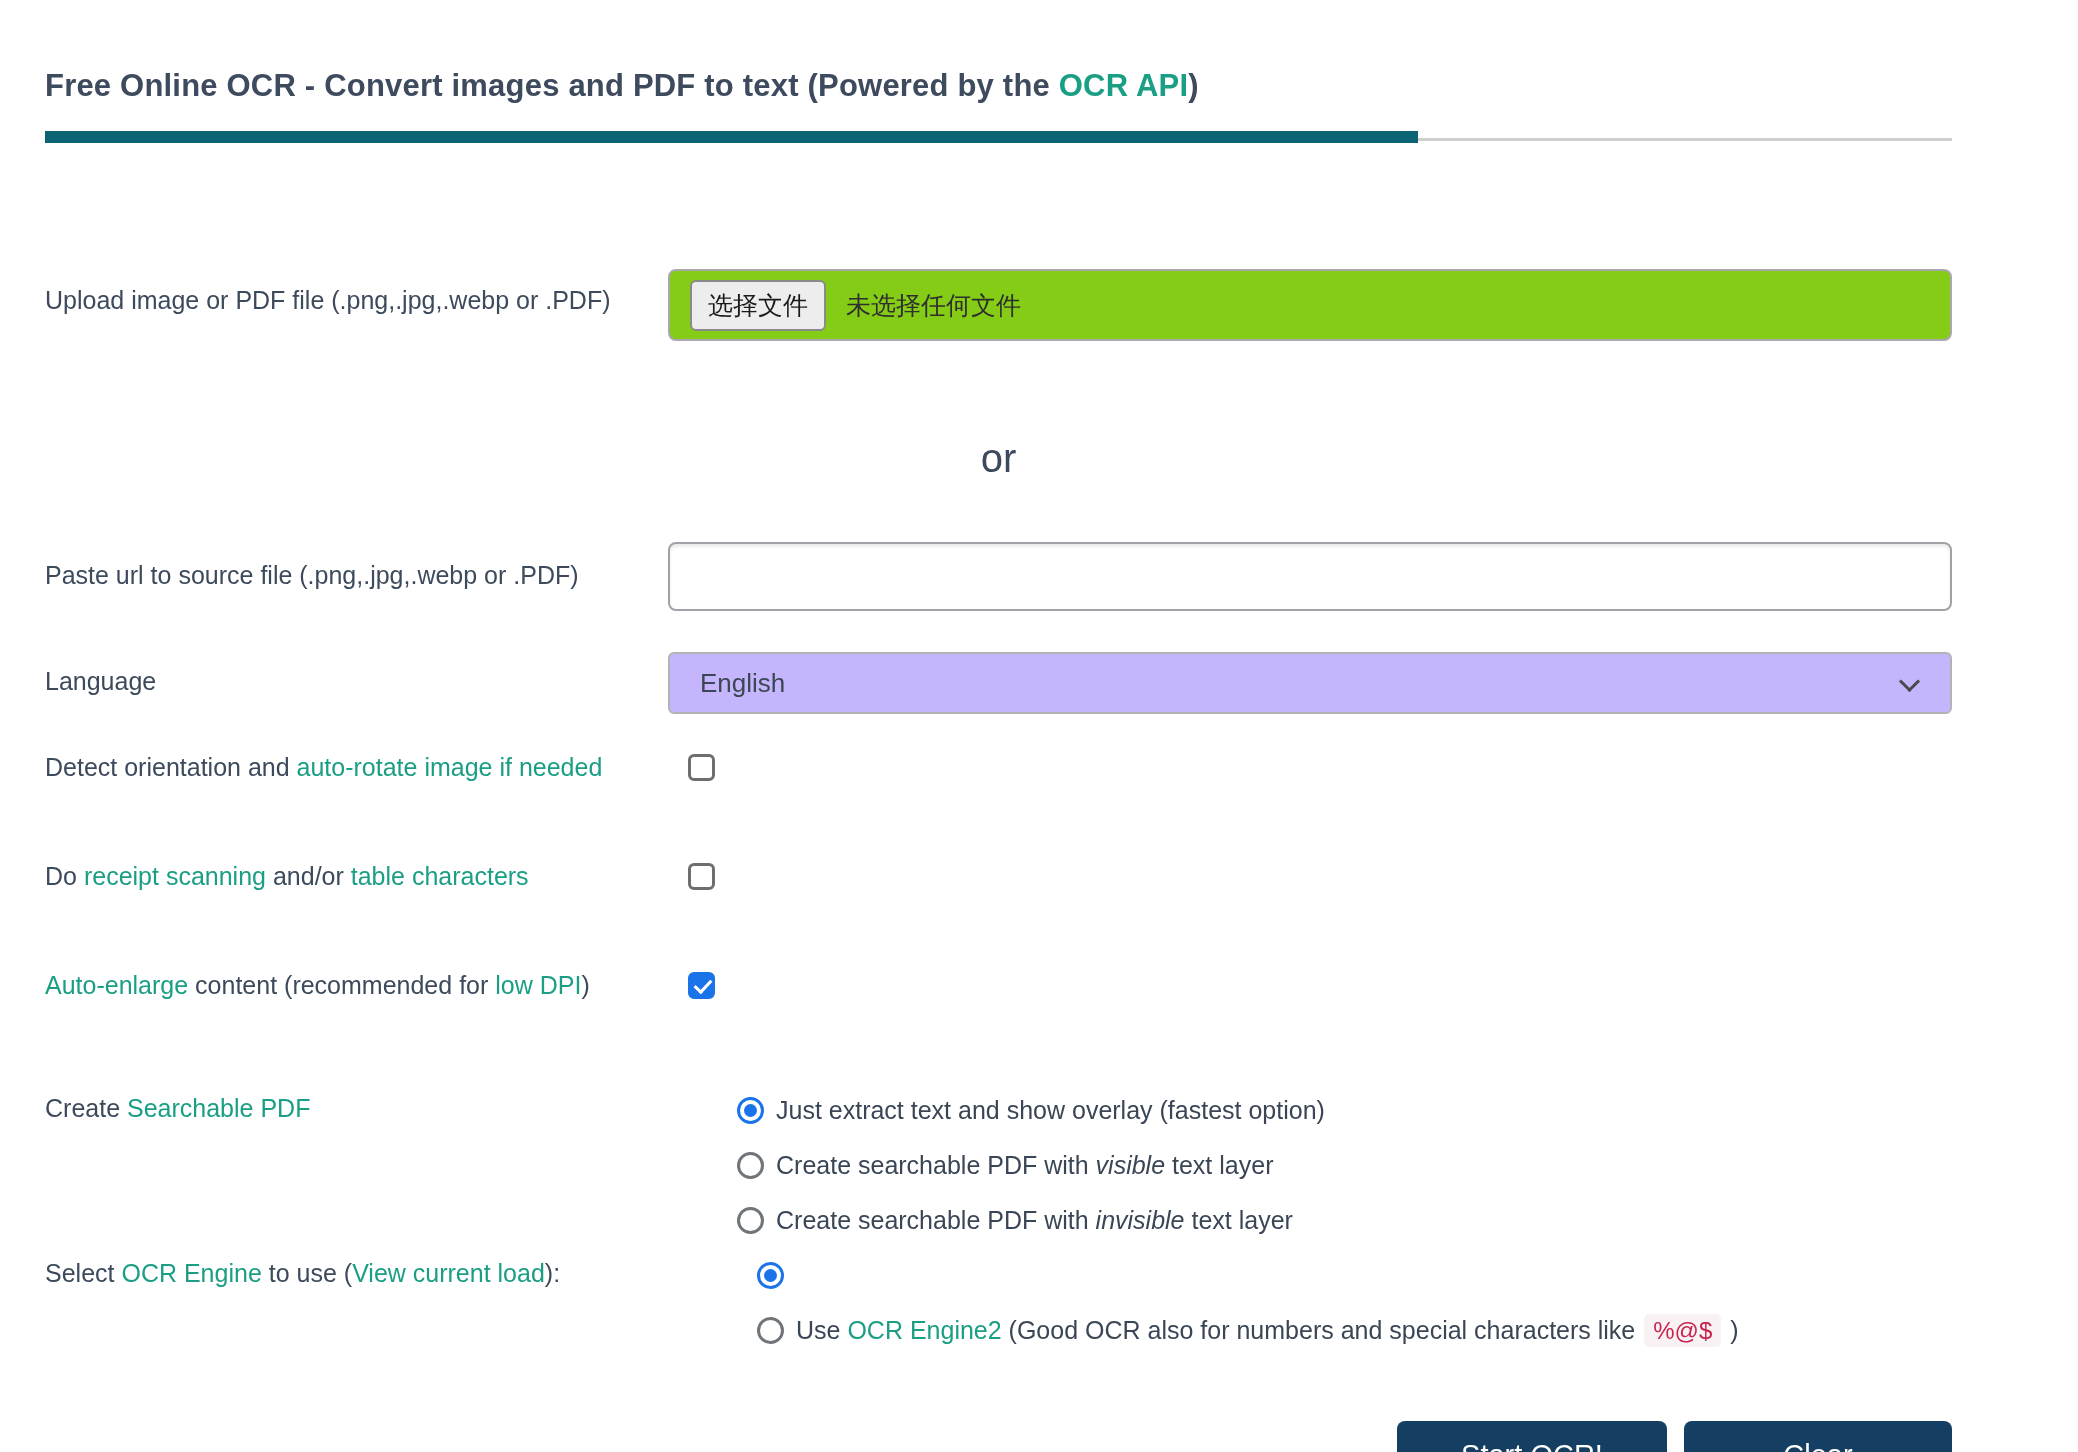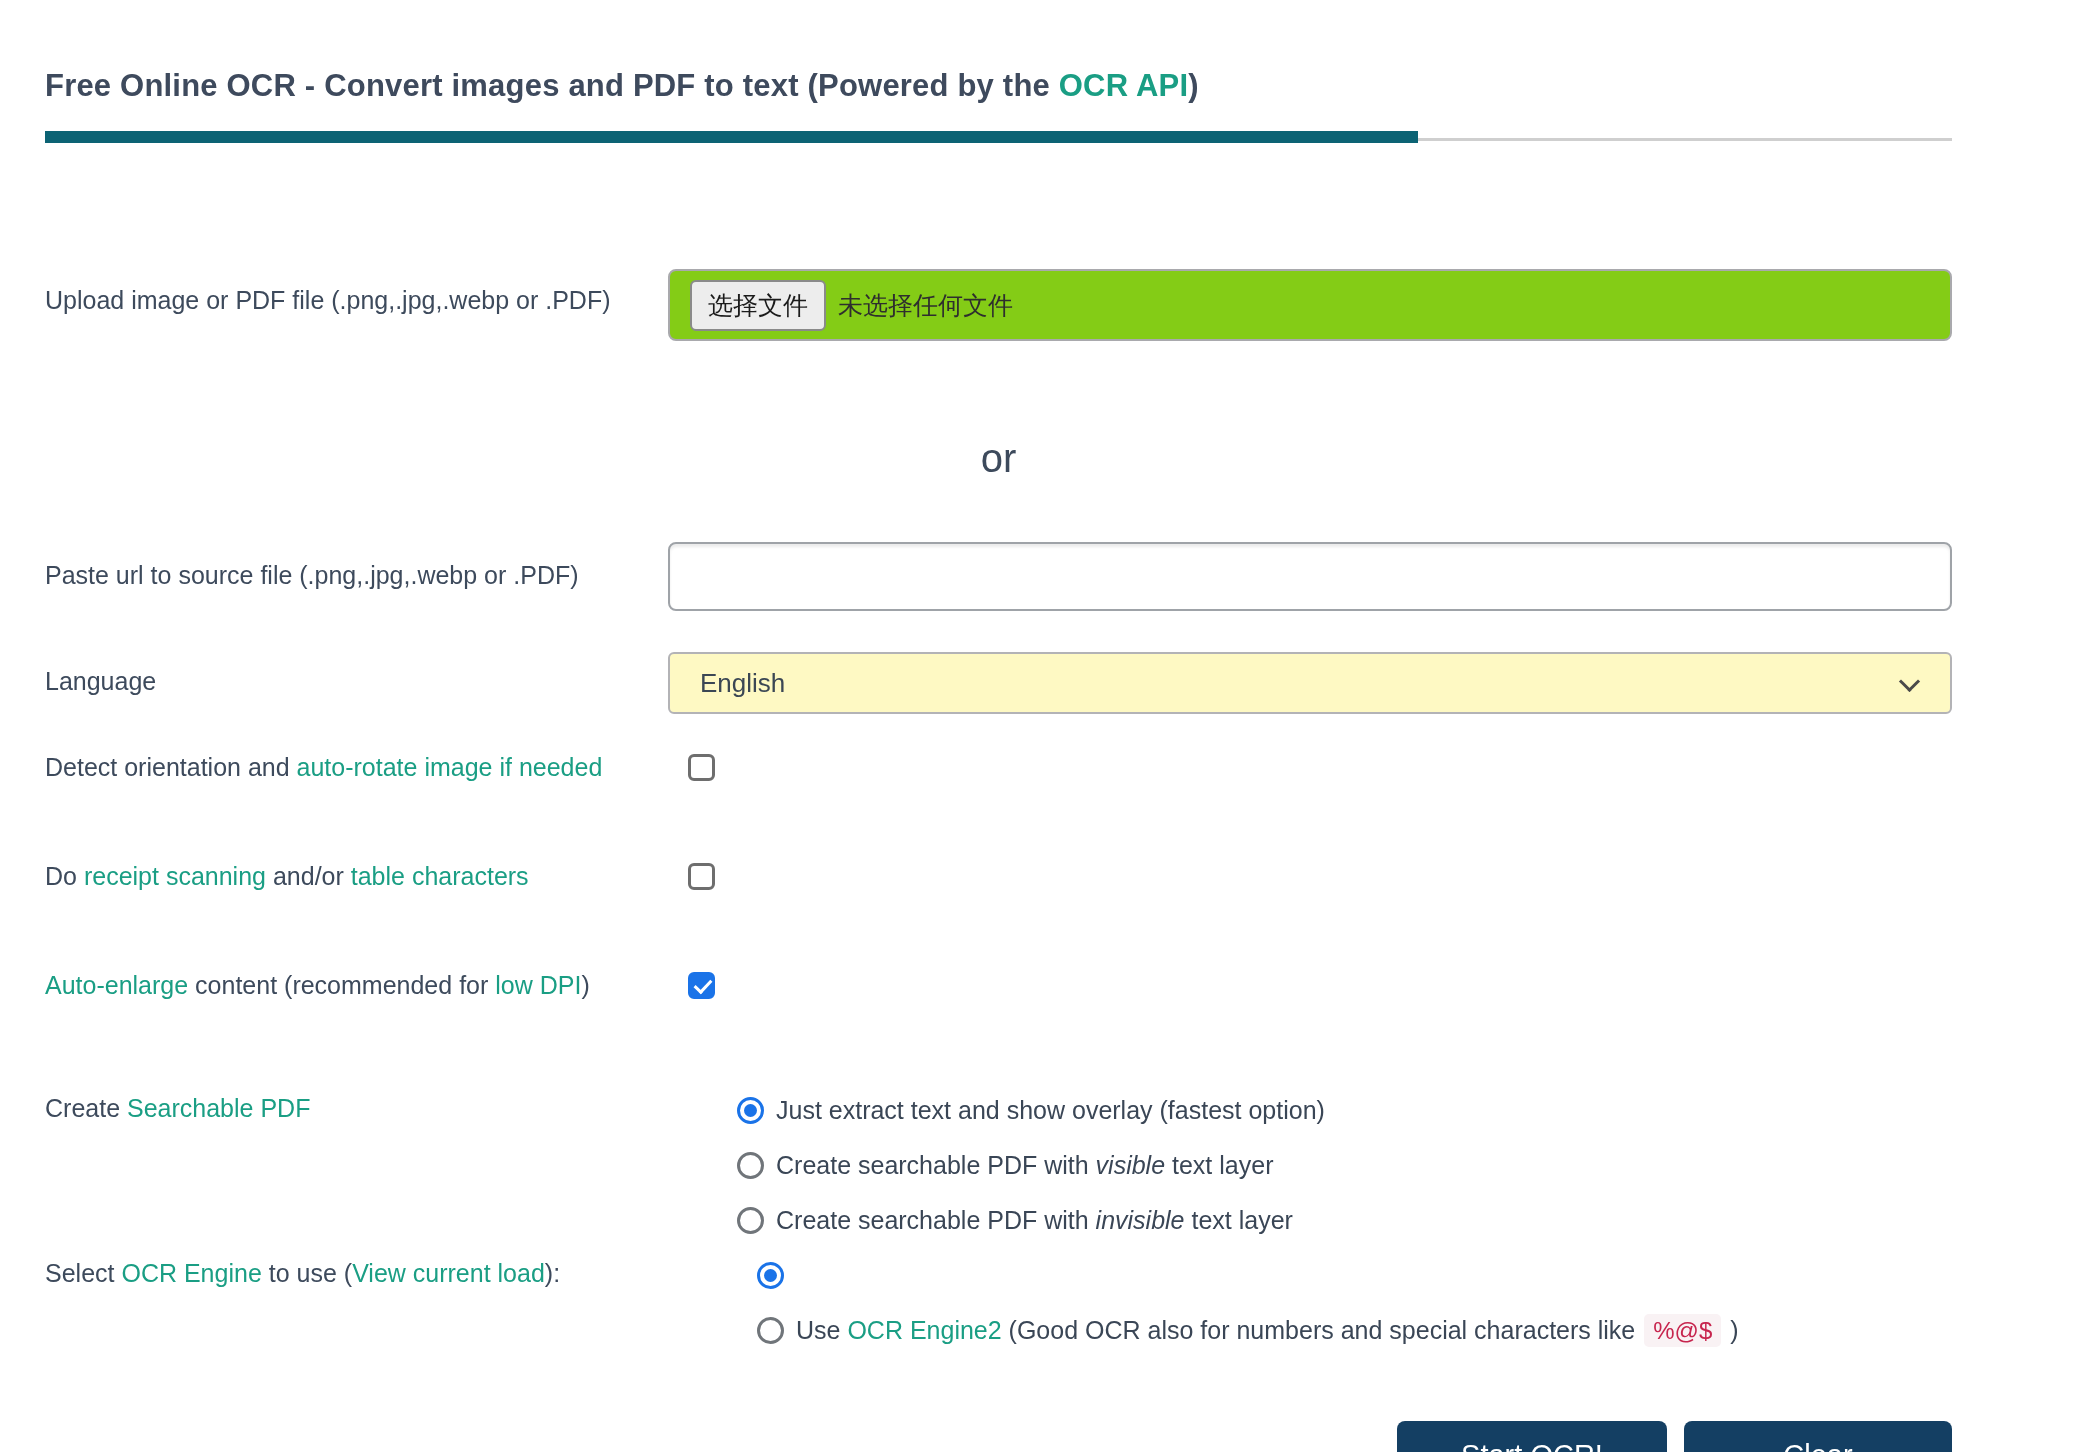--- a/index.html
+++ b/index.html
@@ -34,42 +34,42 @@
     height:72px; width:100%;
     border:2px solid #a9a9ad; border-radius:8px;
     display:flex; align-items:center; padding:0 20px;
     background:#84cc16;
   }
   .file-choose-btn {
     background:#ededed; border:2px solid #8a8a8a; border-radius:6px;
     font-size:25px; color:#1b1b1b; padding:7px 16px;
     cursor:pointer; white-space:nowrap;
   }
-  .file-status { font-size:25px; color:#2e2e2e; margin-left:12px; white-space:nowrap; }
+  .file-status { font-size:25px; color:#2e2e2e; margin-left:20px; white-space:nowrap; }
 
   
   .or-sep { text-align:center; font-size:40px; color:#3d4a5c; margin-top:93px; line-height:48px; }
 
   
   .url-row { margin-top:60px; }
   .url-row .label-col { padding-top:18px; }
   .url-input {
     width:100%; height:69px;
     border:2px solid #9fa3a8; border-radius:8px;
     box-shadow: inset 0 3px 3px rgba(0,0,0,0.08);
     font-size:26px; color:#2e2e2e; padding:0 20px; outline:none;
   }
 
   
   .lang-row { margin-top:41px; }
   .lang-row .label-col { padding-top:14px; }
   .select-wrap { position:relative; width:100%; }
   .lang-select {
     width:100%; height:62px; appearance:none; -webkit-appearance:none;
-    border:2px solid #b3b3b6; border-radius:6px; background:#fef9c3;
+    border:2px solid #b3b3b6; border-radius:6px; background:#c4b5fd;
     font-family:"Liberation Sans","DejaVu Sans",sans-serif;
     font-size:26px; color:#3b4754; padding:0 30px; outline:none; cursor:pointer;
   }
   .select-chevron {
     position:absolute; right:34px; top:22px;
     width:16px; height:16px; pointer-events:none;
   }
   .select-chevron::before {
     content:""; position:absolute; left:0; top:0;
     width:12px; height:12px;

